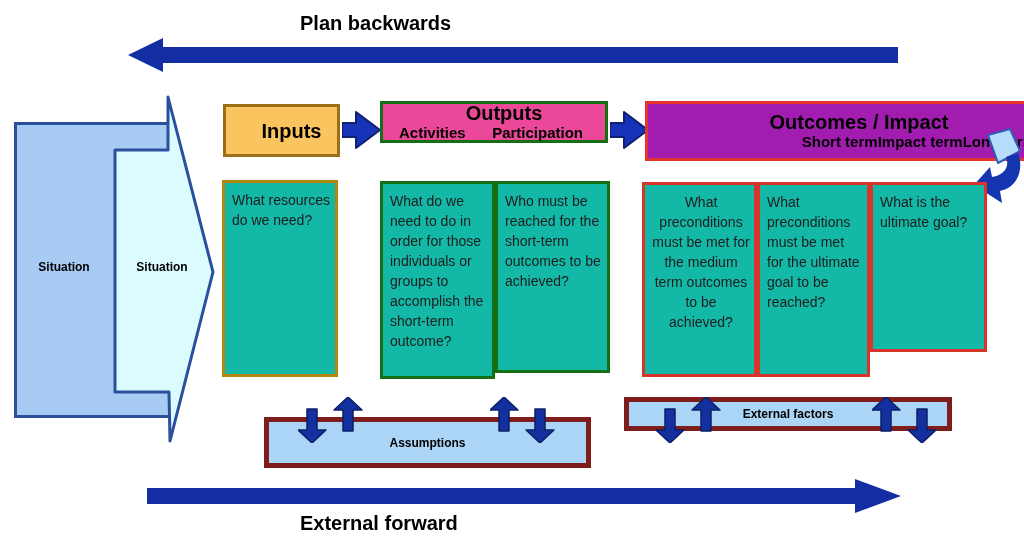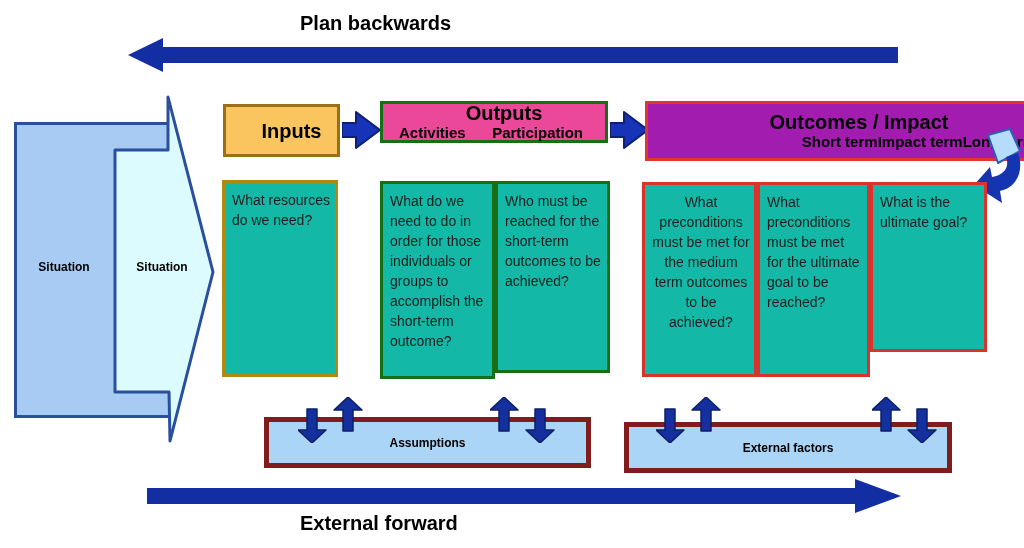--- a/index.html
+++ b/index.html
@@ -80,21 +80,21 @@
   <div class="abs qbox" style="left:642px;top:182px;width:115px;height:195px;border-color:#D9342B;text-align:center;">What preconditions must be met for the medium term outcomes to be achieved?</div>
 
   <div class="abs qbox" style="left:757px;top:182px;width:113px;height:195px;border-color:#D9342B;">What preconditions must be met for the ultimate goal to be reached?</div>
 
   <div class="abs qbox" style="left:870px;top:182px;width:117px;height:170px;border-color:#D9342B;">What is the ultimate goal?</div>
 
   <div class="abs panel" style="left:264px;top:417px;width:327px;height:51px;">
     <span class="shape-label">Assumptions</span>
   </div>
 
-  <div class="abs panel" style="left:624px;top:422px;width:328px;height:51px;">
+  <div class="abs panel" style="left:624px;top:397px;width:328px;height:34px;">
     <span class="shape-label">External factors</span>
   </div>
 
   <svg class="abs" style="left:298px;top:397px;" width="66" height="46" viewBox="0 0 66 46">
     <polygon points="14,46 28,33 19,33 19,12 9,12 9,33 0,33" fill="#14309E" stroke="#0D1F66" stroke-width="1.5" stroke-linejoin="round"></polygon>
     <polygon points="50,0 64,13 55,13 55,34 45,34 45,13 36,13" fill="#14309E" stroke="#0D1F66" stroke-width="1.5" stroke-linejoin="round"></polygon>
   </svg>
   <svg class="abs" style="left:490px;top:397px;" width="66" height="46" viewBox="0 0 66 46">
     <polygon points="14,0 28,13 19,13 19,34 9,34 9,13 0,13" fill="#14309E" stroke="#0D1F66" stroke-width="1.5" stroke-linejoin="round"></polygon>
     <polygon points="50,46 64,33 55,33 55,12 45,12 45,33 36,33" fill="#14309E" stroke="#0D1F66" stroke-width="1.5" stroke-linejoin="round"></polygon>

